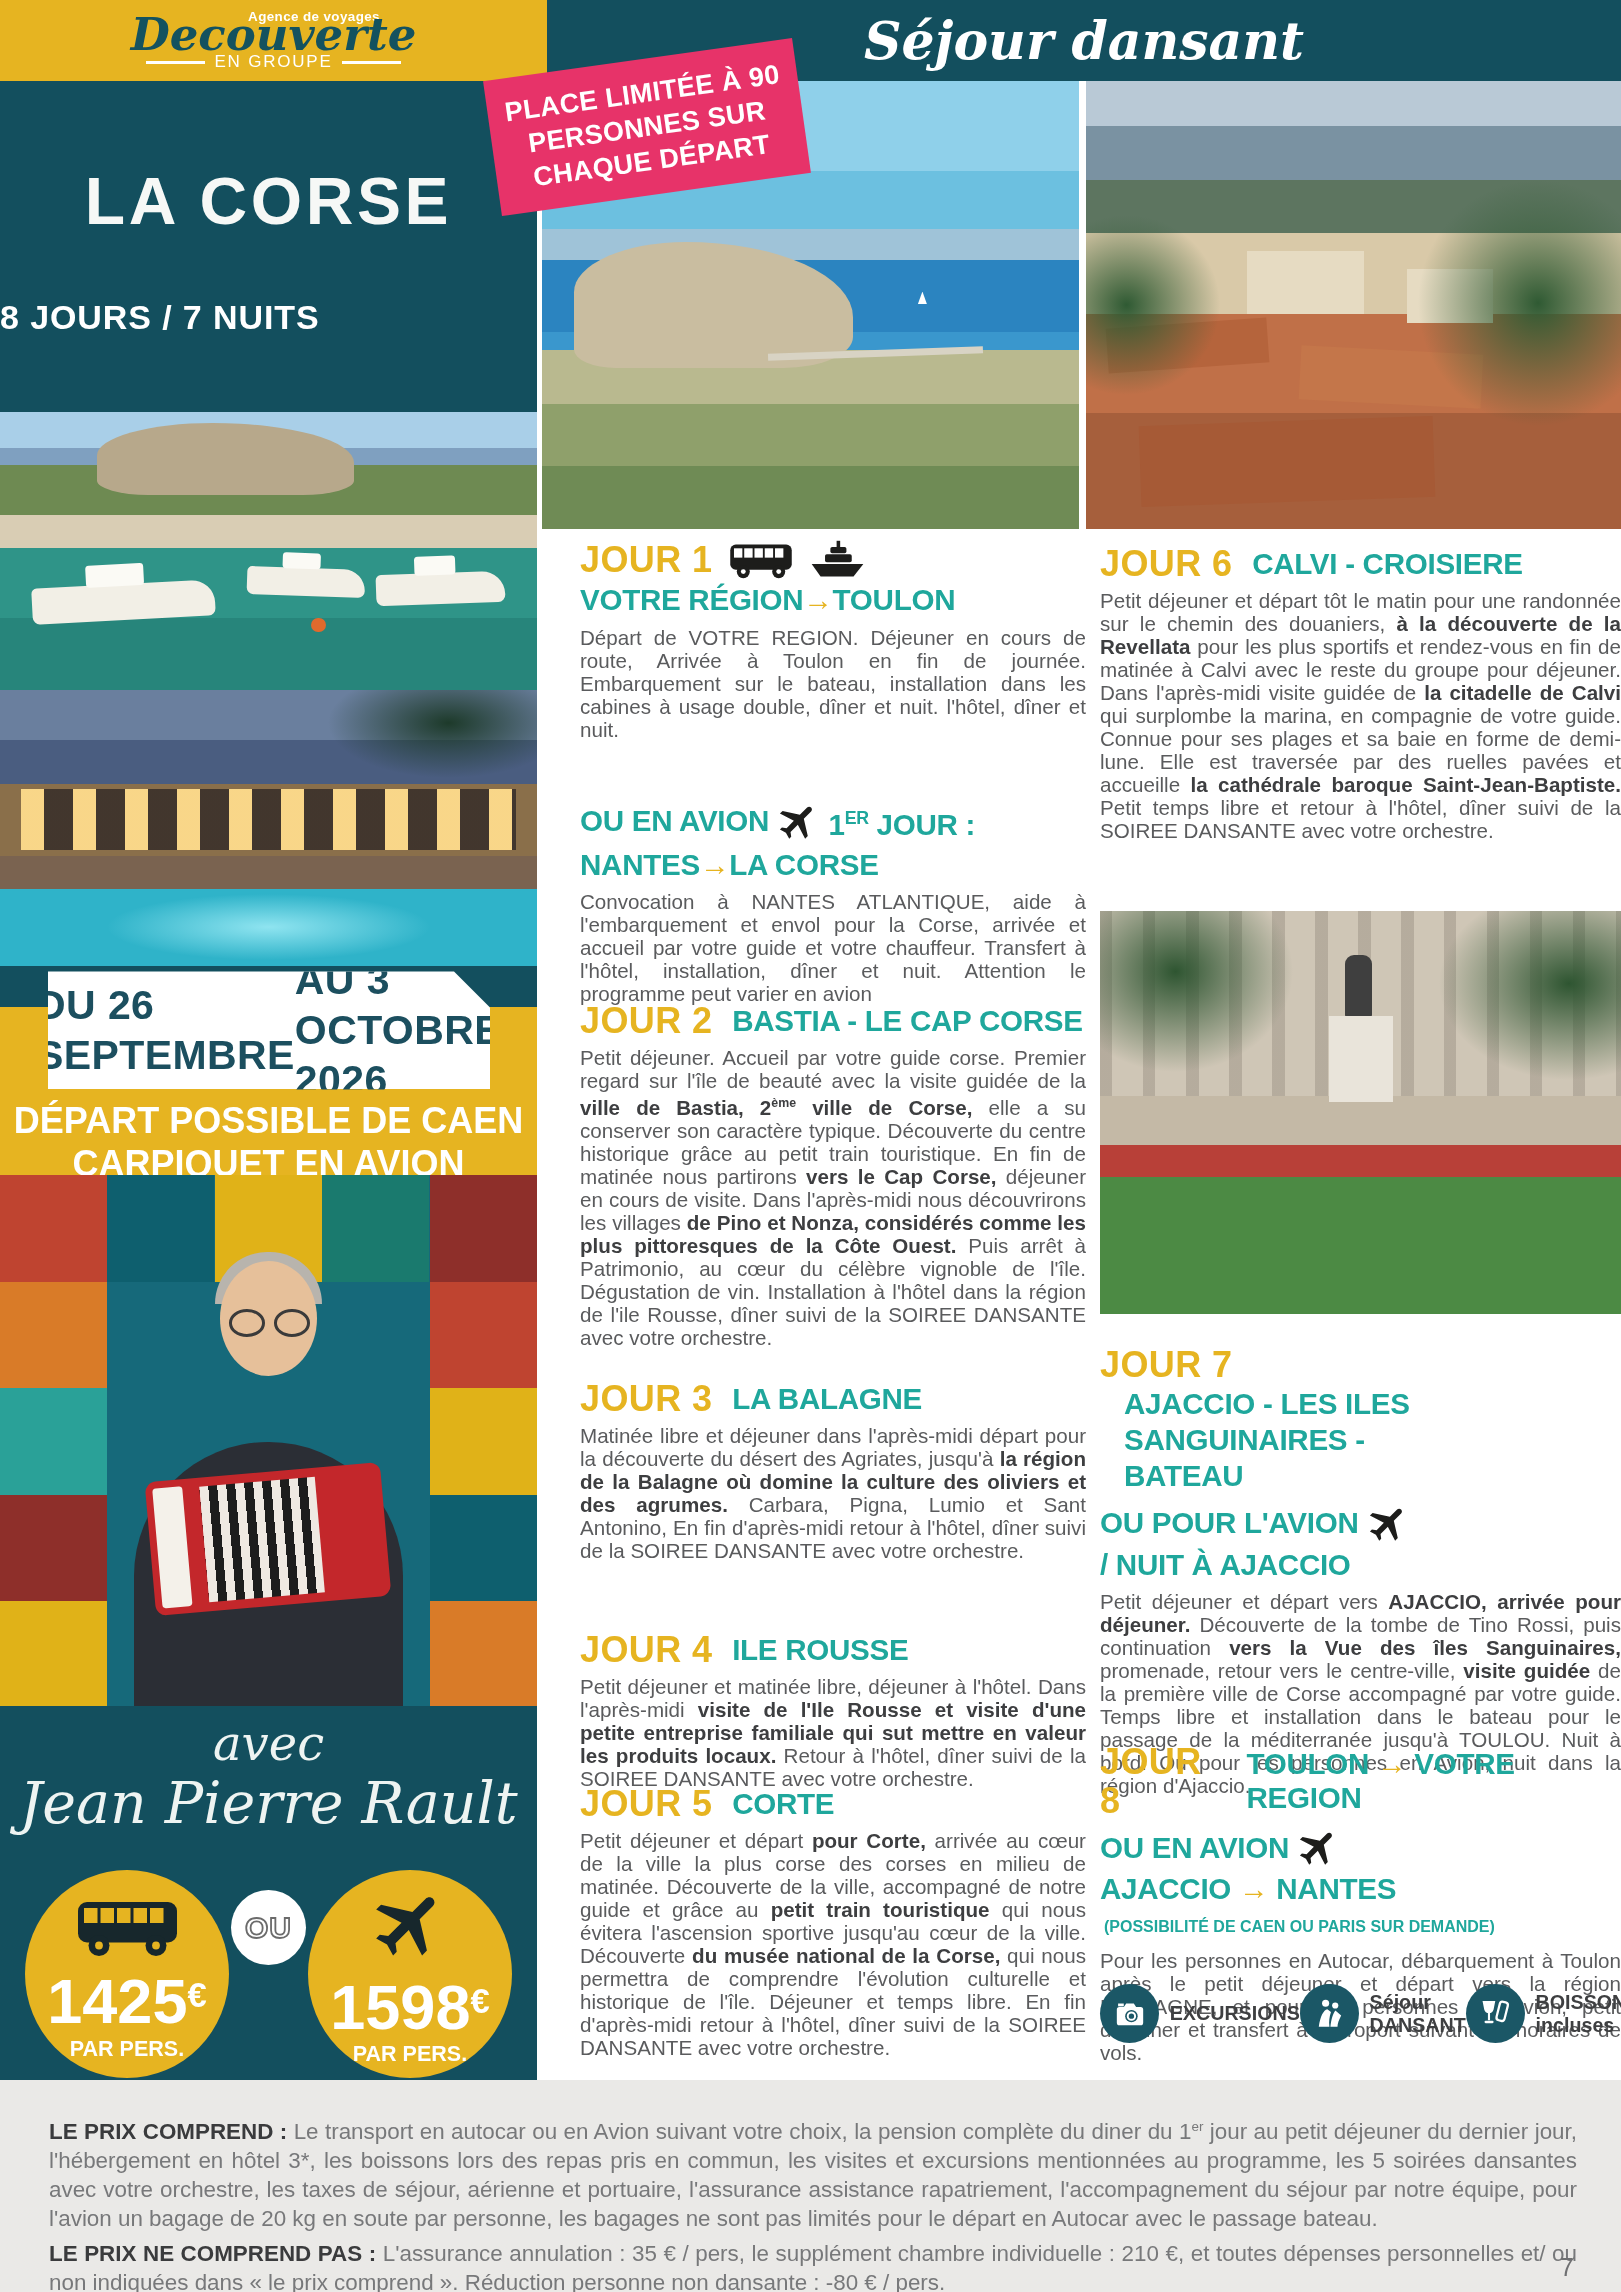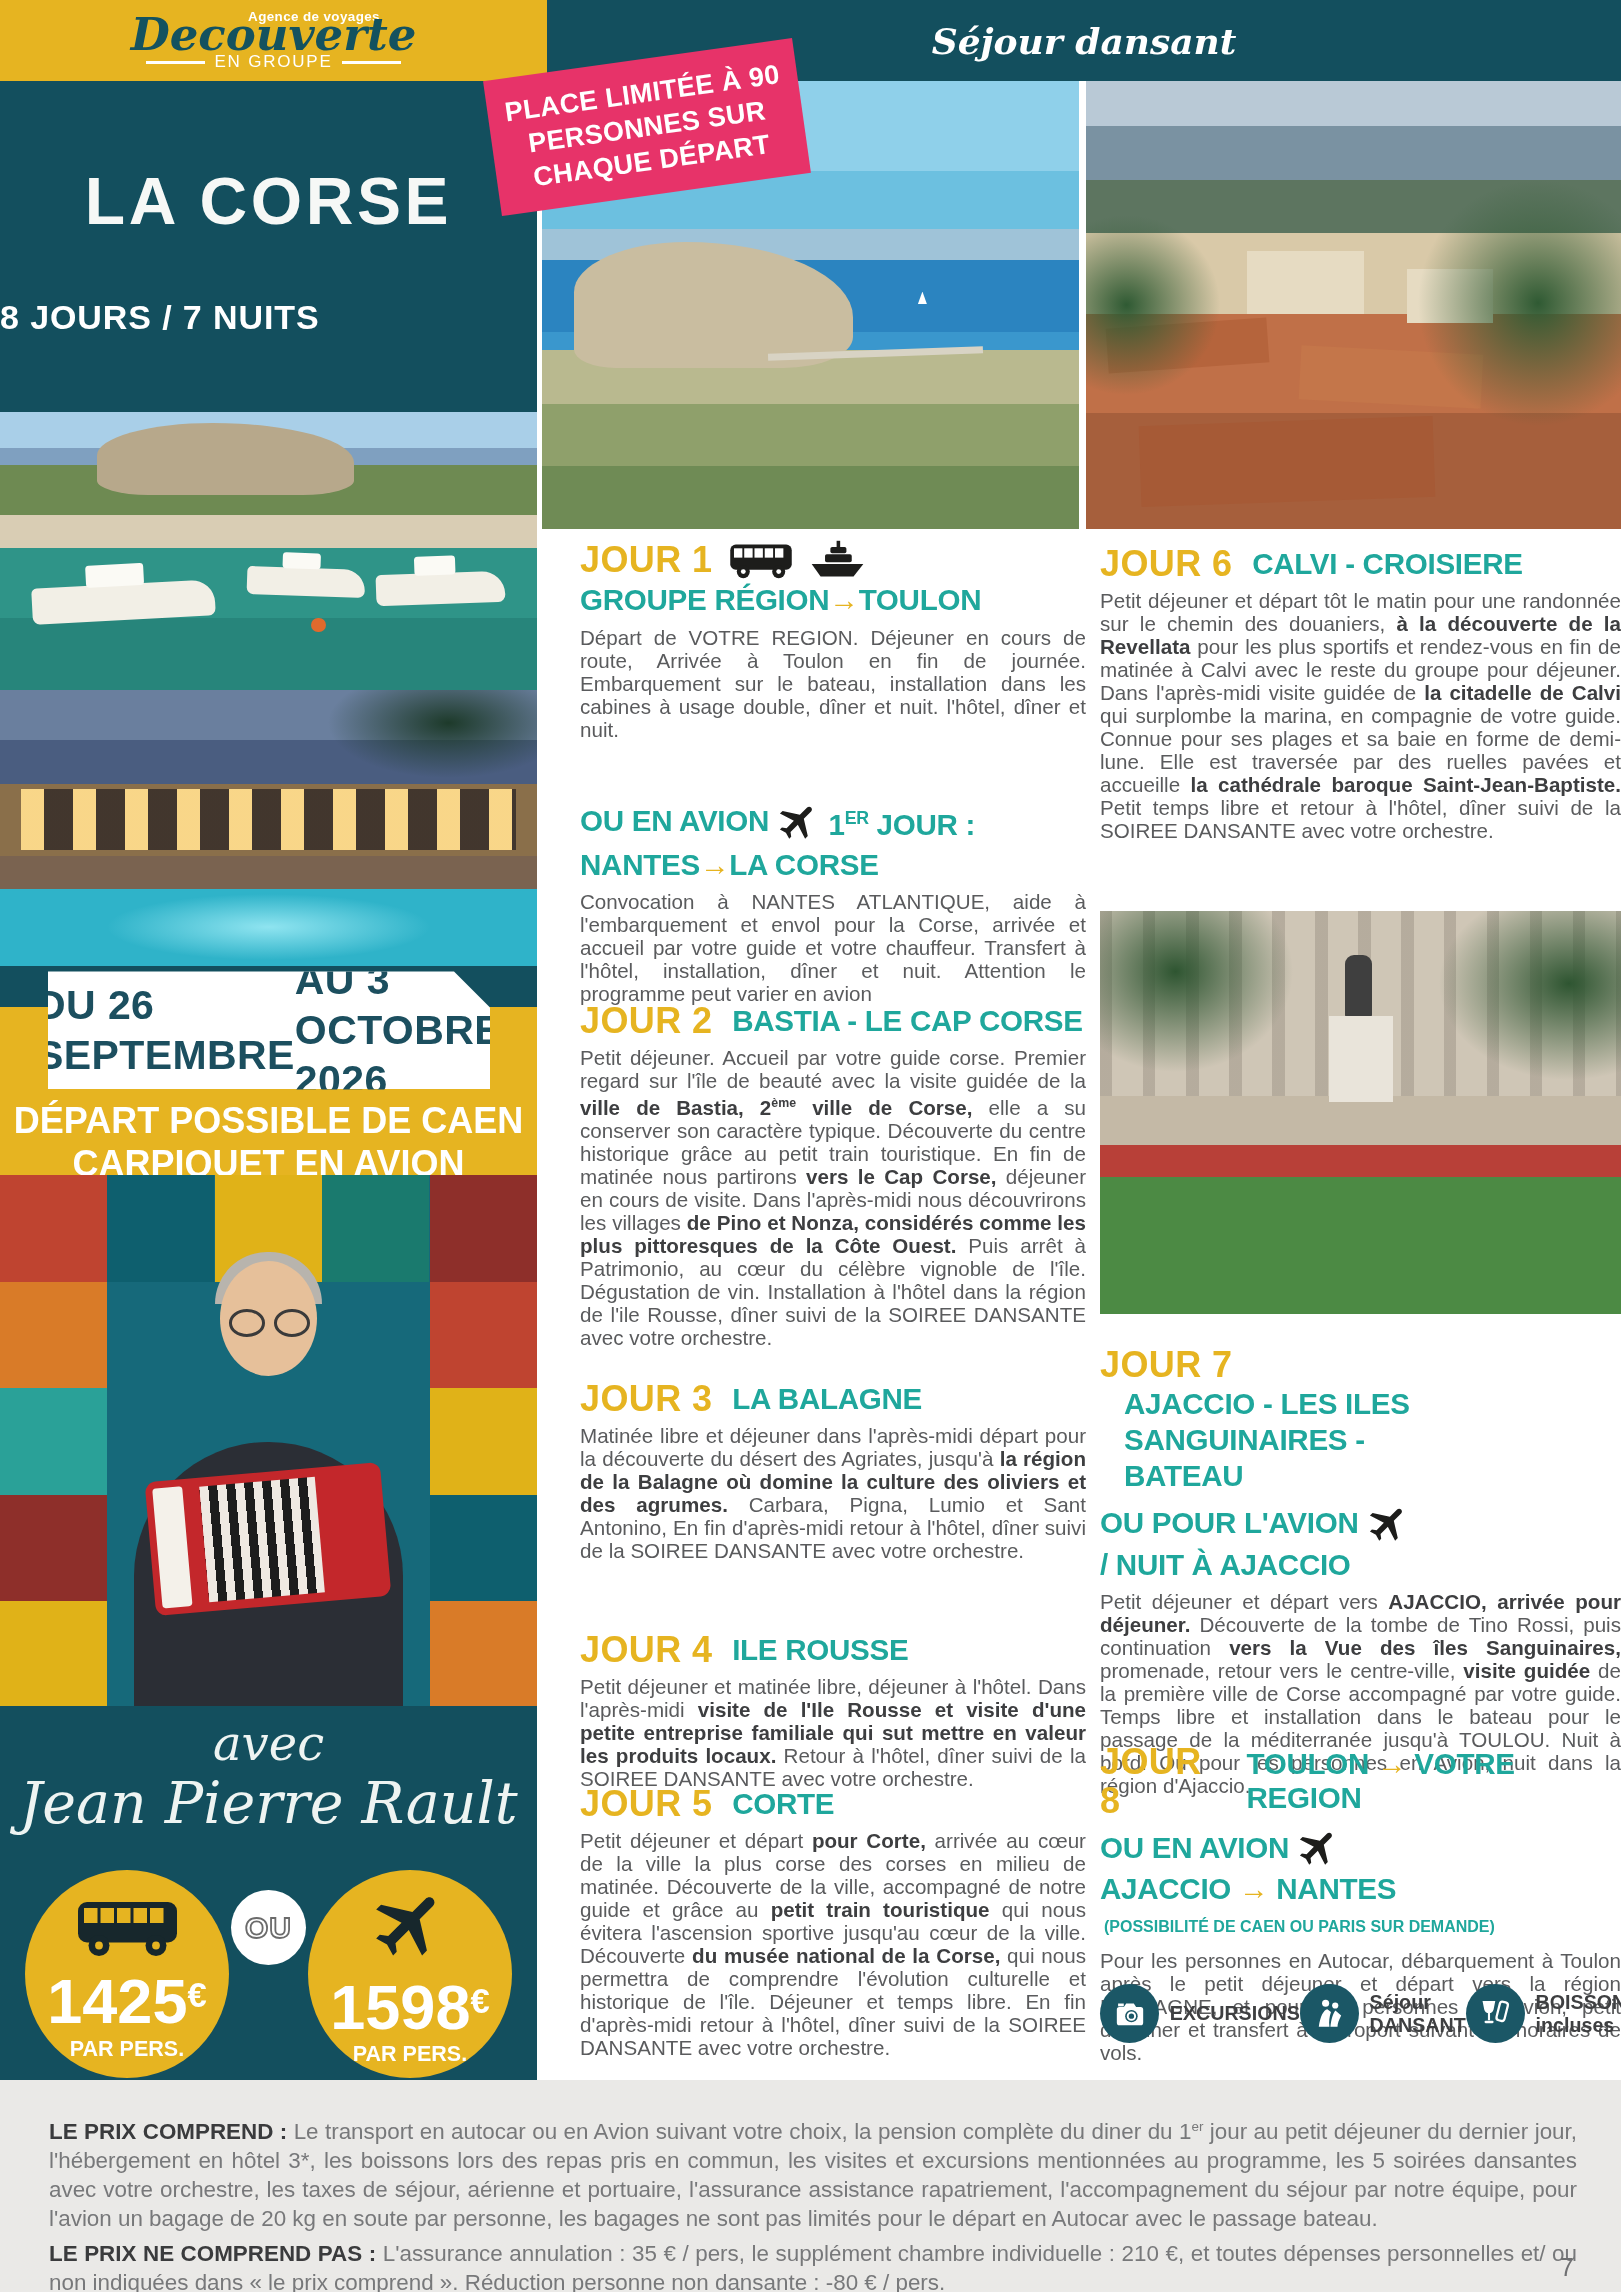--- a/index.html
+++ b/index.html
@@ -10,21 +10,21 @@
   
   .logo-band{position:absolute;left:0;top:0;width:547px;height:81px;background:#e6b421;
              display:flex;flex-direction:column;align-items:center;justify-content:center;}
   .logo-top{font-size:13.4px;font-weight:700;color:#fff;letter-spacing:0.4px;margin-left:81px;margin-bottom:-10.7px;}
   .logo-script{font-size:45px;color:#14525f;font-weight:700;line-height:43px;}
   .logo-sub{display:flex;align-items:center;gap:9px;margin-top:-3.6px;}
   .logo-sub .rule{width:59px;height:2.7px;background:#fff;}
   .logo-sub span{font-size:17px;font-weight:400;color:#fff;letter-spacing:1.8px;}
   .title-band{position:absolute;left:547px;top:0;width:1074px;height:81px;background:#134f5e;
               display:flex;align-items:center;justify-content:center;}
-  .title-band .script{font-size:36px;color:#fff;font-weight:700;}
+  .title-band .script{font-size:52px;color:#fff;font-weight:700;}
 
   
   .left-col{position:absolute;left:0;top:81px;width:537px;height:1999px;background:#134f5e;}
   .lc-top{position:absolute;left:0;top:0;width:537px;height:331px;background:#134f5e;}
   .lc-title{position:absolute;left:0;top:82px;width:100%;text-align:center;color:#f6f8f6;
             font-size:66px;font-weight:800;letter-spacing:3.6px;}
   .lc-sub{position:absolute;left:0;top:217px;width:100%;color:#fff;
           font-size:34px;font-weight:700;letter-spacing:0.9px;}
   .badge{position:absolute;left:491px;top:59px;width:312px;height:136px;background:#e73369;
          transform:rotate(-8deg);z-index:30;display:flex;align-items:center;justify-content:center;
@@ -283,21 +283,21 @@
             <circle cx="54" cy="35" r="2.6" fill="#fff"></circle>
         </svg>
         <svg class="icon-ship" viewBox="0 0 64 46">
           <path d="M3 28 h58 l-11 14 H13 Z" fill="#1d1d1b"></path>
           <rect x="18" y="17" width="30" height="9" rx="2" fill="#1d1d1b"></rect>
           <rect x="24" y="9" width="18" height="7" rx="2" fill="#1d1d1b"></rect>
           <rect x="31" y="2" width="4" height="7" fill="#1d1d1b"></rect>
         </svg>
       </h3>
       <h4 class="sub">
-          <span>GROUPE RÉGION </span>
+          <span>VOTRE RÉGION </span>
           <span class="ar">→</span>
           <span> TOULON</span>
         </h4>
       <p class="body"><span>Départ de VOTRE REGION. Déjeuner en cours de route, Arrivée à Toulon en fin de journée. Embarquement sur le bateau, installation dans les cabines à usage double, dîner et nuit. l'hôtel, dîner et nuit.</span></p>
     </section>
 
     <section class="day" style="top:269px;">
       <h4 class="sub">
         <span>OU EN AVION</span>
         <svg class="plane-inline" viewBox="0 0 24 24">

